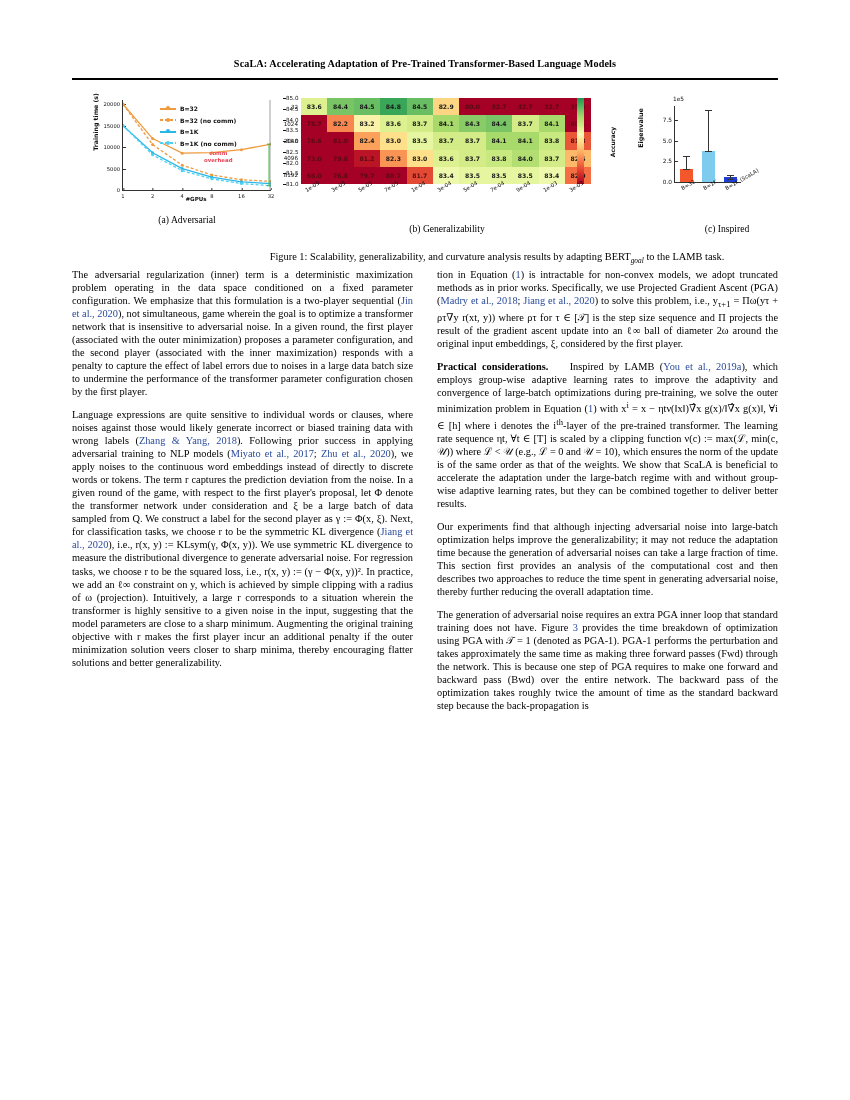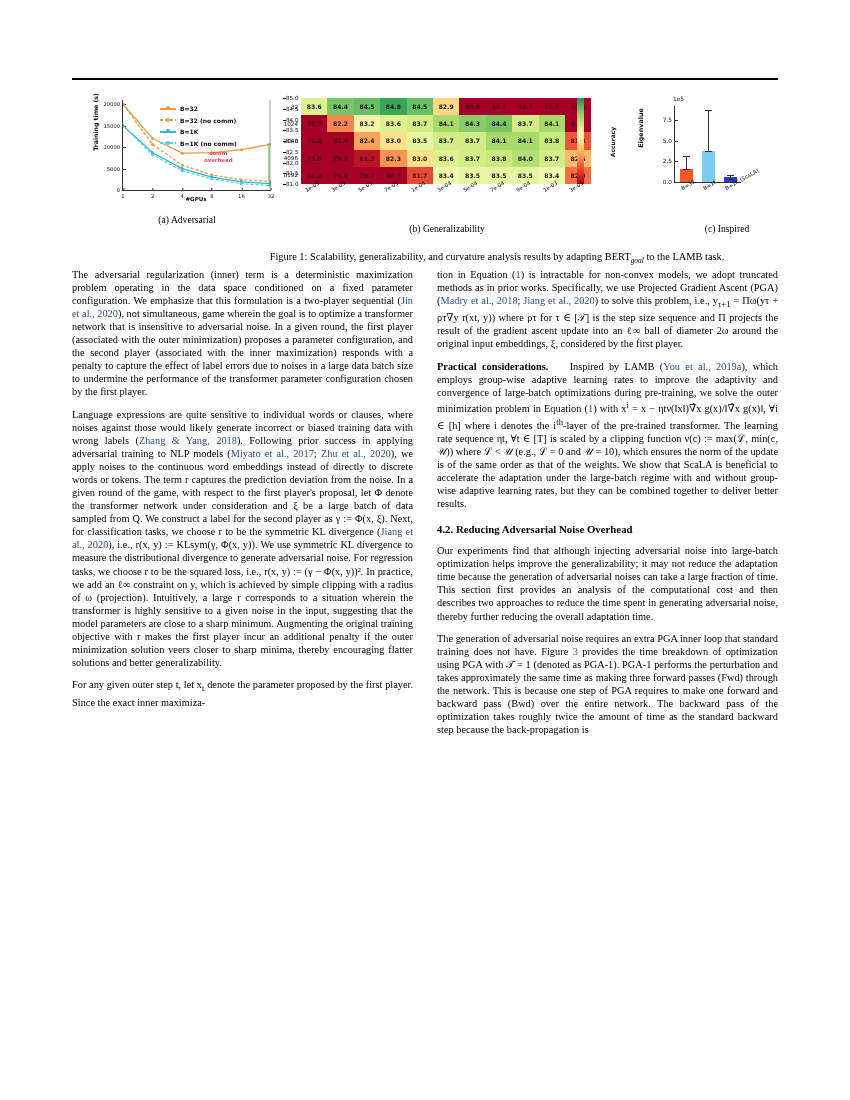--- a/index.html
+++ b/index.html
@@ -340,20 +340,21 @@
     font-weight: bold;
     font-size: 10.8px;
     margin: 13px 0 8px 0;
   }
 </style>
 </head>
 <body>
 
 <div class="page">
 
+  <div class="running-head">ScaLA: Accelerating Adaptation of Pre-Trained Transformer-Based Language Models</div>
   <div class="head-rule"></div>
 
   <div class="figure-block">
 
     <div class="panel panel-a">
       <div class="la-ylab">Training time (s)</div>
       <div class="la-plot" id="laPlot">
           <div class="la-ytick" style="top: 90px;">0</div>
           <div class="la-ytick" style="top: 68.5714px;">5000</div>
           <div class="la-ytick" style="top: 47.1429px;">10000</div>
@@ -563,24 +564,22 @@
     <div class="subcap subcap-c">(c) Inspired</div>
 
     <div class="fig-caption">
       <span>Figure 1: Scalability, generalizability, and curvature analysis results by adapting BERT</span><sub>goal</sub><span> to the LAMB task.</span>
     </div>
   </div>
 
   <div class="col col-left">
     <p><span>The adversarial regularization (inner) term is a deterministic maximization problem operating in the data space conditioned on a fixed parameter configuration. We emphasize that this formulation is a two-player sequential (</span><span class="cite">Jin et al., 2020</span><span>), not simultaneous, game wherein the goal is to optimize a transformer network that is insensitive to adversarial noise. In a given round, the first player (associated with the outer minimization) proposes a parameter configuration, and the second player (associated with the inner maximization) responds with a penalty to capture the effect of label errors due to noises in a large data batch size to undermine the performance of the transformer parameter configuration chosen by the first player.</span></p>
     <p><span>Language expressions are quite sensitive to individual words or clauses, where noises against those would likely generate incorrect or biased training data with wrong labels (</span><span class="cite">Zhang &amp; Yang, 2018</span><span>). Following prior success in applying adversarial training to NLP models (</span><span class="cite">Miyato et al., 2017</span><span>; </span><span class="cite">Zhu et al., 2020</span><span>), we apply noises to the continuous word embeddings instead of directly to discrete words or tokens. The term r captures the prediction deviation from the noise. In a given round of the game, with respect to the first player's proposal, let Φ denote the transformer network under consideration and ξ be a large batch of data sampled from Q. We construct a label for the second player as γ := Φ(x, ξ). Next, for classification tasks, we choose r to be the symmetric KL divergence (</span><span class="cite">Jiang et al., 2020</span><span>), i.e., r(x, y) := KLsym(γ, Φ(x, y)). We use symmetric KL divergence to measure the distributional divergence to generate adversarial noise. For regression tasks, we choose r to be the squared loss, i.e., r(x, y) := (γ − Φ(x, y))². In practice, we add an ℓ∞ constraint on y, which is achieved by simple clipping with a radius of ω (projection). Intuitively, a large r corresponds to a situation wherein the transformer is highly sensitive to a given noise in the input, suggesting that the model parameters are close to a sharp minimum. Augmenting the original training objective with r makes the first player incur an additional penalty if the outer minimization solution veers closer to sharp minima, thereby encouraging flatter solutions and better generalizability.</span></p>
-    <p><span>For any given outer step t, let x</span><sub>t</sub><span> denote the parameter proposed by the first player. Since the exact inner maximiza-</span></p>
   </div>
 
   <div class="col col-right">
     <p><span>tion in Equation (</span><span class="cite">1</span><span>) is intractable for non-convex models, we adopt truncated methods as in prior works. Specifically, we use Projected Gradient Ascent (PGA) (</span><span class="cite">Madry et al., 2018</span><span>; </span><span class="cite">Jiang et al., 2020</span><span>) to solve this problem, i.e., y</span><sub>τ+1</sub><span> = Πω(yτ + ρτ∇y r(xt, y)) where ρτ for τ ∈ [𝒯] is the step size sequence and Π projects the result of the gradient ascent update into an ℓ∞ ball of diameter 2ω around the original input embeddings, ξ, considered by the first player.</span></p>
     <p><span class="runin">Practical considerations.</span>&nbsp;&nbsp;&nbsp;&nbsp;<span><span>Inspired by LAMB (</span><span class="cite">You et al., 2019a</span><span>), which employs group-wise adaptive learning rates to improve the adaptivity and convergence of large-batch optimizations during pre-training, we solve the outer minimization problem in Equation (</span><span class="cite">1</span><span>) with x</span><sup>i</sup><span> = x − ηtν(‖x‖)∇̂x g(x)/‖∇̂x g(x)‖, ∀i ∈ [h] where i denotes the i</span><sup>th</sup><span>-layer of the pre-trained transformer. The learning rate sequence ηt, ∀t ∈ [T] is scaled by a clipping function ν(c) := max(ℒ, min(c, 𝒰)) where ℒ &lt; 𝒰 (e.g., ℒ = 0 and 𝒰 = 10), which ensures the norm of the update is of the same order as that of the weights. We show that ScaLA is beneficial to accelerate the adaptation under the large-batch regime with and without group-wise adaptive learning rates, but they can be combined together to deliver better results.</span></span></p>
-    <div class="sec-head">4.2. Reducing Adversarial Noise Overhead</div>
     <p><span>Our experiments find that although injecting adversarial noise into large-batch optimization helps improve the generalizability; it may not reduce the adaptation time because the generation of adversarial noises can take a large fraction of time. This section first provides an analysis of the computational cost and then describes two approaches to reduce the time spent in generating adversarial noise, thereby further reducing the overall adaptation time.</span></p>
     <p><span>The generation of adversarial noise requires an extra PGA inner loop that standard training does not have. Figure </span><span class="cite">3</span><span> provides the time breakdown of optimization using PGA with 𝒯 = 1 (denoted as PGA-1). PGA-1 performs the perturbation and takes approximately the same time as making three forward passes (Fwd) through the network. This is because one step of PGA requires to make one forward and backward pass (Bwd) over the entire network. The backward pass of the optimization takes roughly twice the amount of time as the standard backward step because the back-propagation is</span></p>
   </div>
 
 </div>
 
 </body></html>

